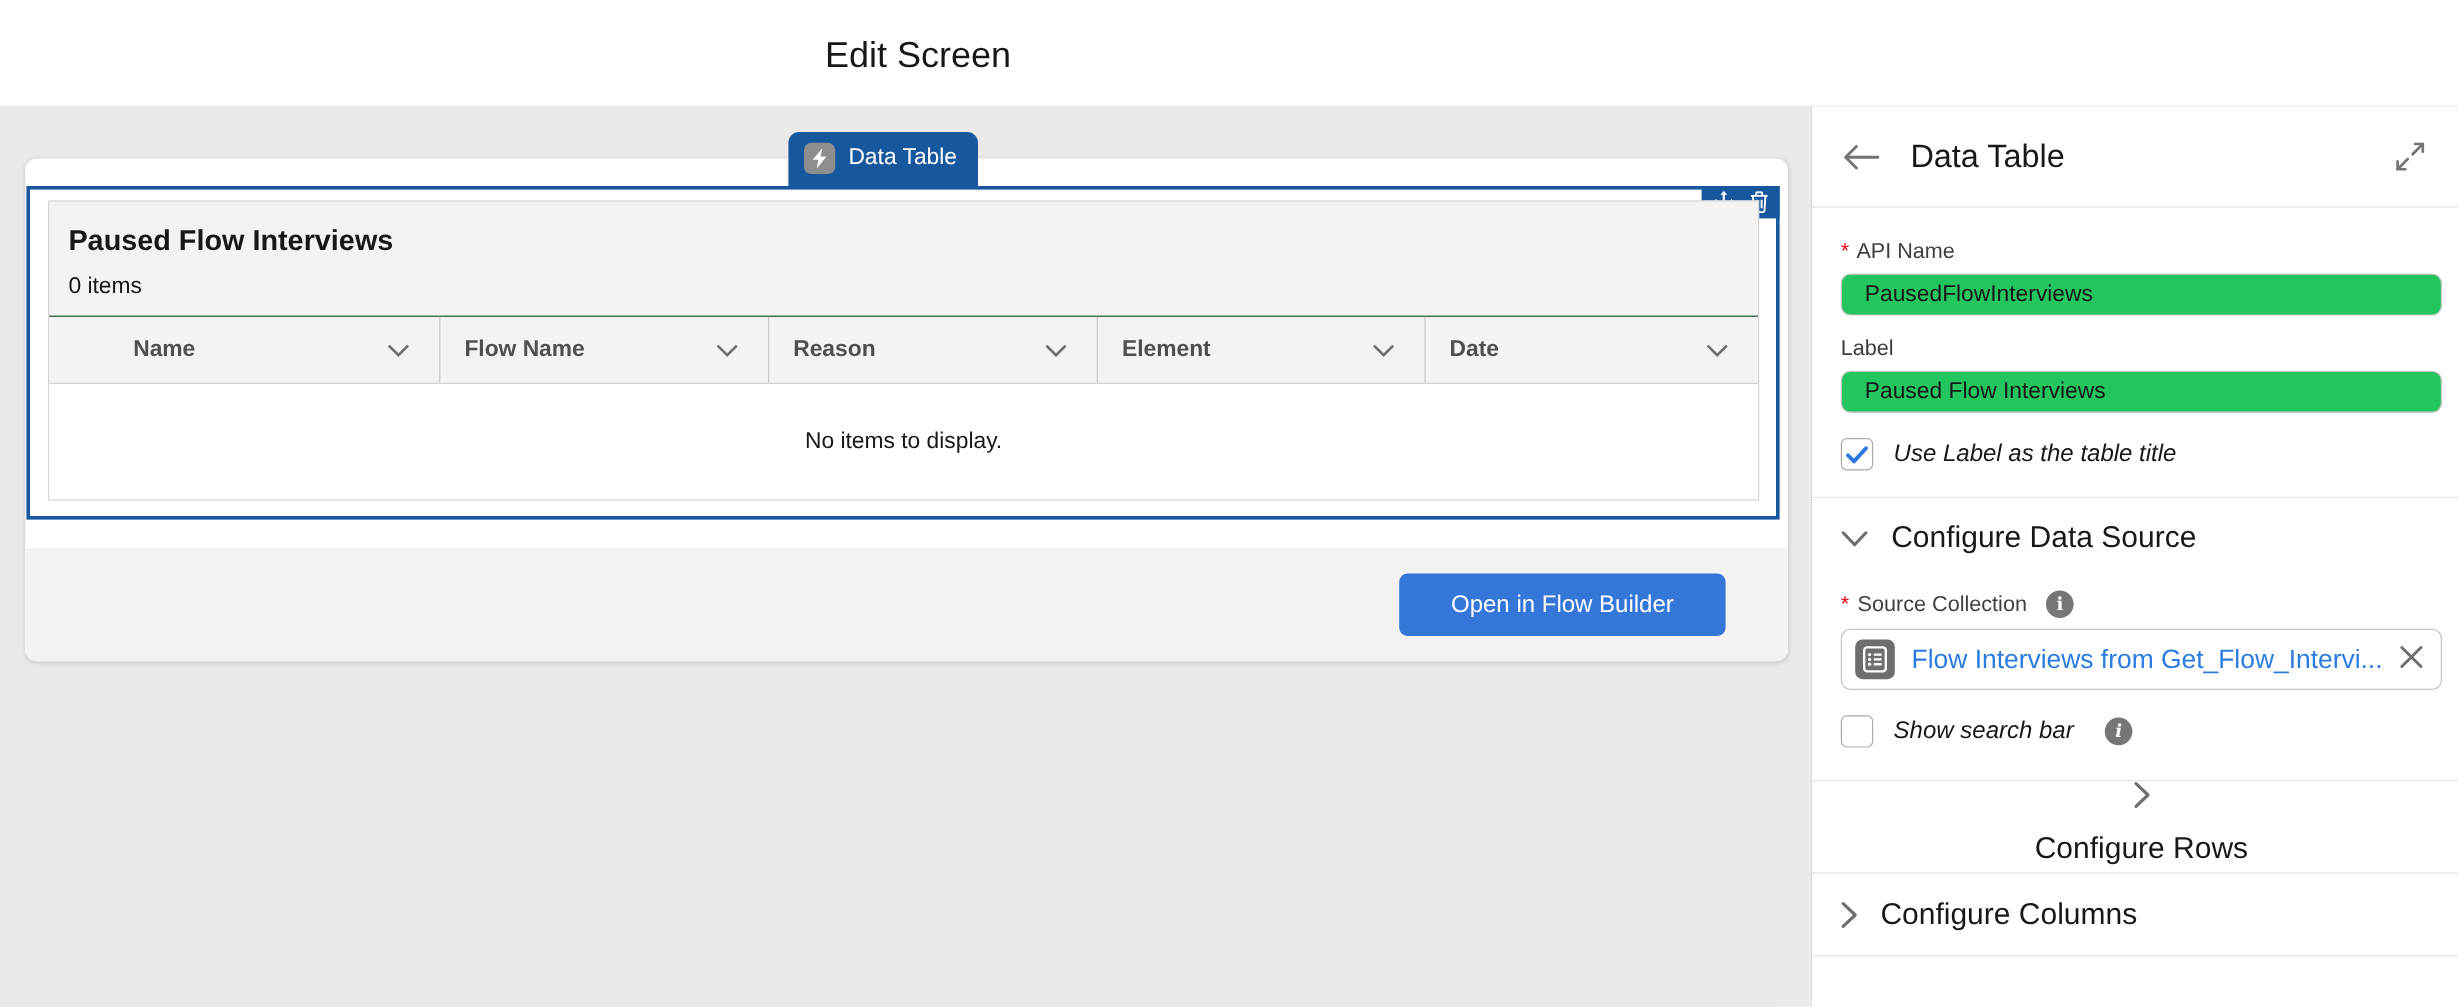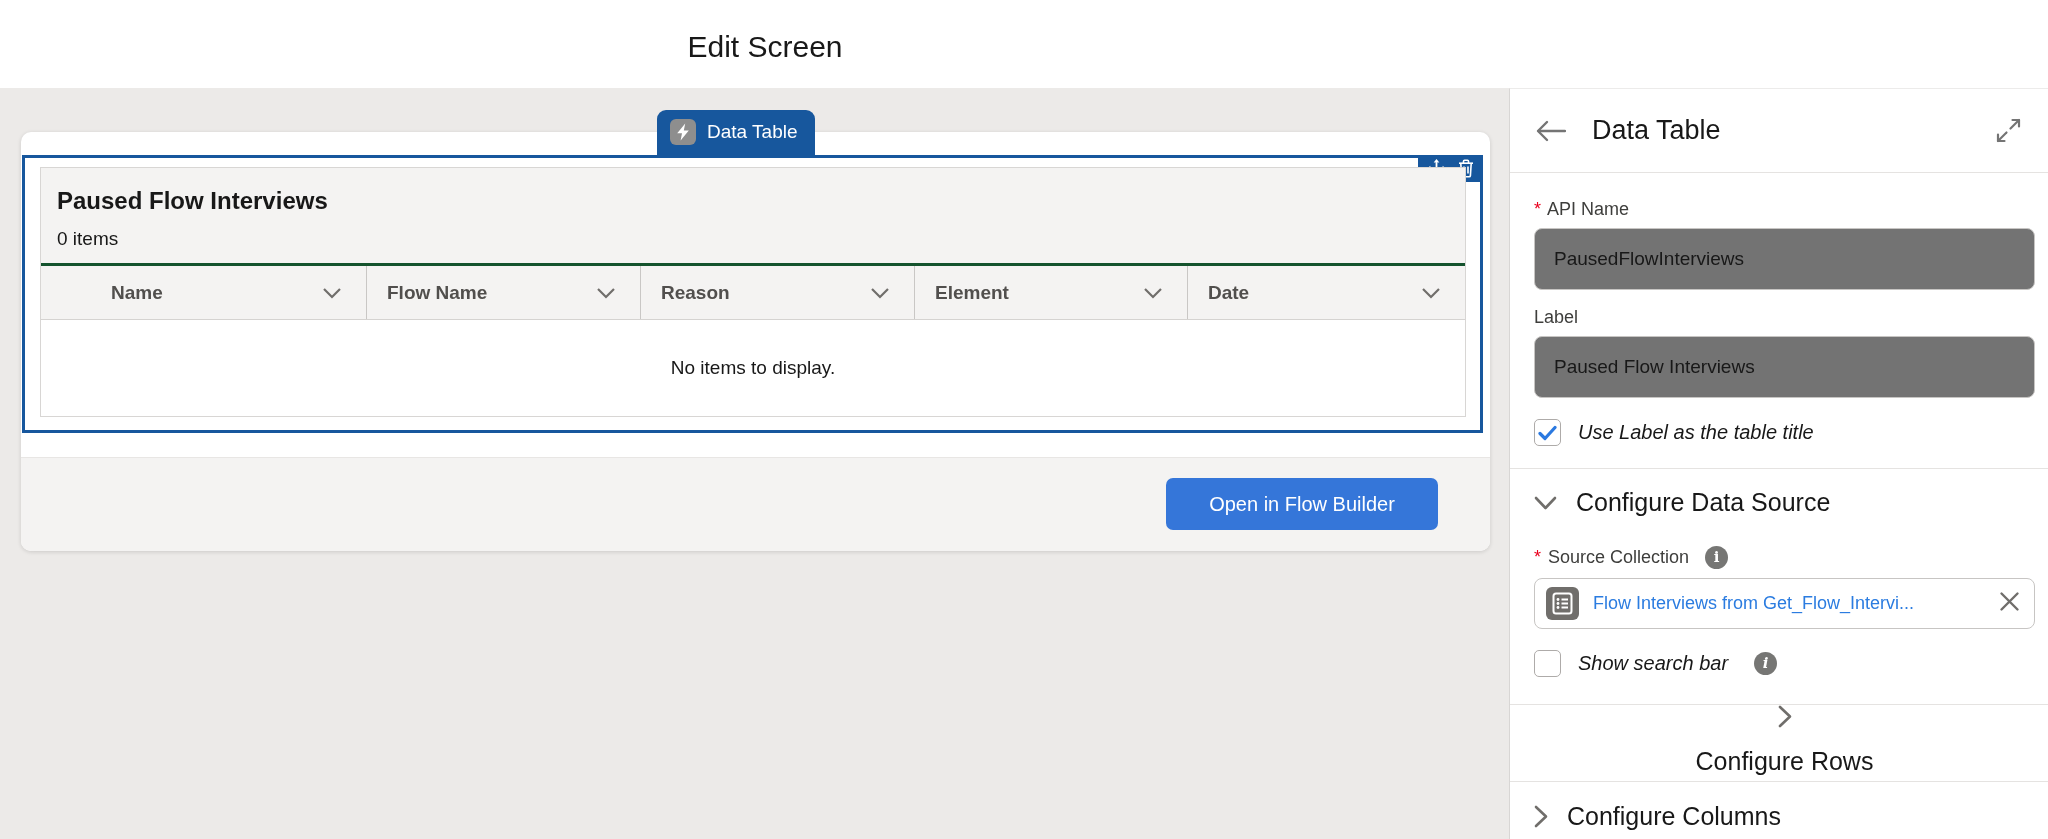--- a/index.html
+++ b/index.html
@@ -52,21 +52,21 @@
     position:absolute; left:15px; top:9px; width:1426px; height:250px;
     background:#f4f3f2; border:1px solid #d8d6d4;
     display:flex; flex-direction:column;
   }
   .widget-top { padding:19px 16px 13px 16px; flex:none; }
   .widget-title { font-size:24px; font-weight:bold; color:#181818; }
   .widget-count { margin-top:13px; font-size:19px; color:#181818; }
 
   .thead {
     flex:none; height:57px; display:flex; background:#f4f3f2;
-    border-top:3px solid #14532d; border-bottom:1px solid #d5d3d1;
+    border-top:1px solid #14532d; border-bottom:1px solid #d5d3d1;
   }
   .th {
     display:flex; align-items:center; justify-content:space-between;
     padding:0 24px 0 20px; font-size:19px; font-weight:bold; color:#514f4d;
   }
   .th + .th { border-left:1px solid #c9c7c5; }
   .th-c0 { width:325px; padding-left:70px; }
   .th-c1 { width:274px; }
   .th-c2 { width:274px; }
   .th-c3 { width:273px; }
@@ -98,22 +98,22 @@
     display:flex; align-items:center; padding:0 26px;
   }
   .panel-header h2 { flex:1; margin:0 0 0 26px; font-size:27px; font-weight:400; color:#181818; }
   .icon-btn { background:none; border:none; padding:0; cursor:pointer; display:flex; align-items:center; }
 
   .panel-body { padding:0 13px 0 24px; }
   .field-label { display:flex; align-items:center; gap:6px; margin-top:26px; font-size:18px; color:#3e3e3c; }
   .field-label.second { margin-top:17px; }
   .req { color:#ea001e; font-size:18px; }
   .text-input {
-    display:block; width:100%; height:62px; margin-top:8px;
-    border:1px solid #c7c5c3; border-radius:8px; background:#737373;
+    display:block; width:100%; height:35px; margin-top:8px;
+    border:1px solid #c7c5c3; border-radius:8px; background:#22c55e;
     padding:0 19px; font-size:19px; color:#181818; font-family:inherit;
   }
 
   .check-row { display:flex; align-items:center; gap:17px; margin-top:21px; font-size:20px; color:#181818; cursor:pointer;font-style:italic; }
   .checkbox {
     width:27px; height:27px; flex:none; background:#fff;
     border:1px solid #aeaba9; border-radius:5px;
     display:flex; align-items:center; justify-content:center;
   }
 
@@ -130,21 +130,21 @@
   .info-icon::before { content:"i"; color:#fff; font-family:"DejaVu Serif",serif; font-weight:bold; font-size:15px; line-height:1; }
 
   .combobox {
     margin-top:9px; height:51px; border:1px solid #c7c5c3; border-radius:8px;
     display:flex; align-items:center; gap:14px; padding:0 14px 0 11px; background:#fff; cursor:pointer;
   }
   .pill-icon {
     width:33px; height:33px; border-radius:6px; background:#706e6b; flex:none;
     display:flex; align-items:center; justify-content:center;
   }
-  .pill-link { flex:1; font-size:18px; color:#2b7ce0; white-space:nowrap; overflow:hidden; text-decoration:none; }
+  .pill-link { flex:1; font-size:22px; color:#2b7ce0; white-space:nowrap; overflow:hidden; text-decoration:none; }
 
   .section-row {
     display:flex; align-items:center; gap:19px; font-size:25px; color:#181818; cursor:pointer;
     margin:0 -13px 0 -24px; padding:0 13px 0 24px; border-bottom:1px solid #e5e3e1;
   }
   .section-row.rows { height:77px;flex-direction:column; }
   .section-row.cols { height:69px; }
 </style>
 </head>
 <body>

